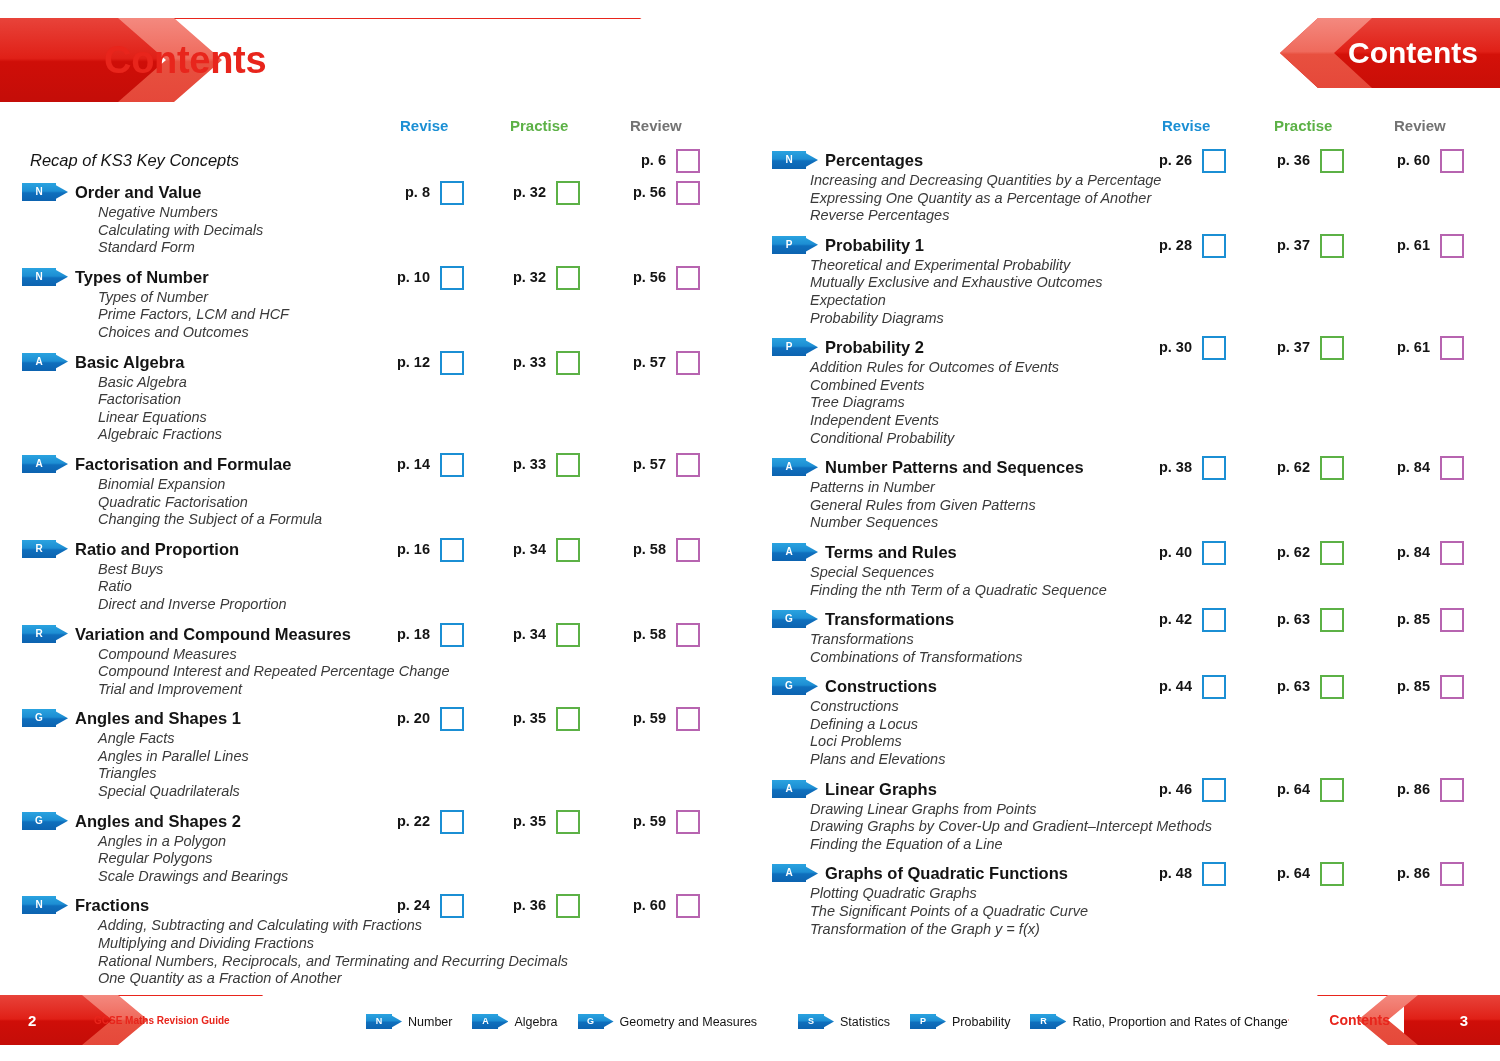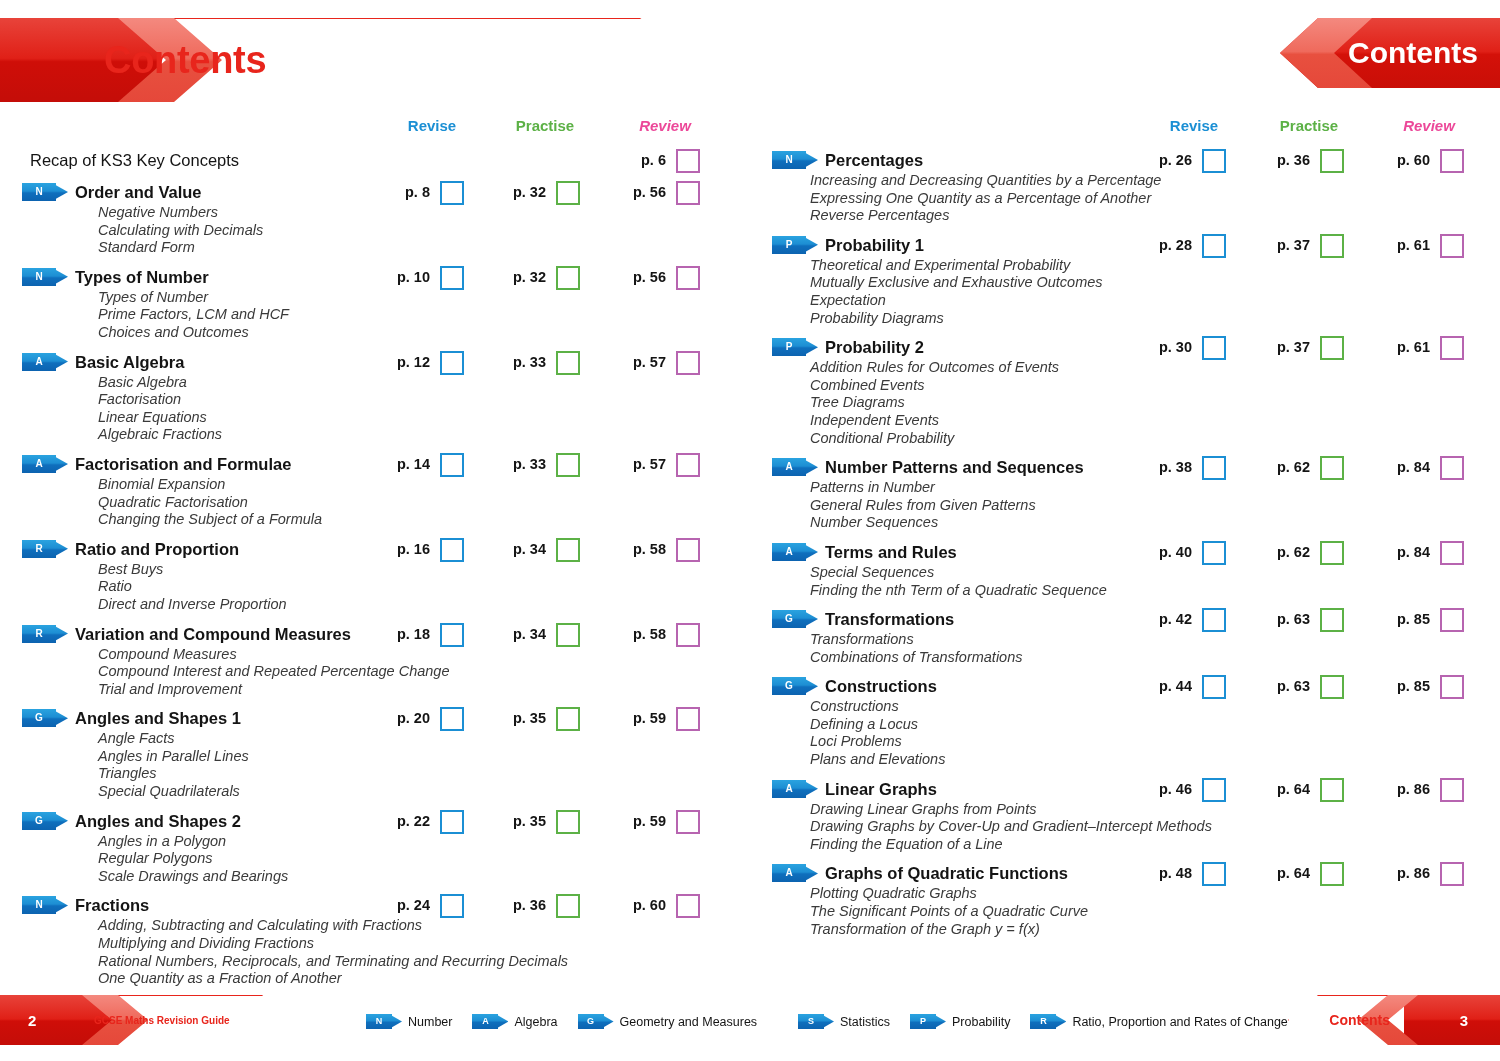--- a/index.html
+++ b/index.html
@@ -103,25 +103,25 @@
     font-weight: bold;
     color: #ffffff;
   }
 
   
   .colhead {
     position: absolute;
     top: 117px;
     font-size: 15px;
     font-weight: bold;
-    text-align: center;
+    text-align: left;
   }
   .ch-revise  { color: #1b8fd4; }
   .ch-practise{ color: #5cb146; }
-  .ch-review  { color: #ec4899; font-style: italic; }
+  .ch-review  { color: #737373; }
 
   
   .L .ch-revise   { left: 400px; width: 64px; }
   .L .ch-practise { left: 510px; width: 70px; }
   .L .ch-review   { left: 630px; width: 70px; }
   
   .R .ch-revise   { left: 412px; width: 64px; }
   .R .ch-practise { left: 524px; width: 70px; }
   .R .ch-review   { left: 644px; width: 70px; }
 
@@ -173,21 +173,21 @@
   .chapter-title {
     position: absolute;
     left: 75px;
     top: 0;
     font-size: 16.5px;
     font-weight: bold;
     color: #141414;
     line-height: 24px;
     white-space: nowrap;
   }
-  .no-badge .chapter-title { left: 30px; font-weight: normal; }
+  .no-badge .chapter-title { left: 30px; font-weight: normal; font-style: italic; }
 
   .subtopic {
     font-size: 14.5px;
     font-style: italic;
     color: #3a3a3a;
     line-height: 17.6px;
     margin-left: 98px;
     white-space: nowrap;
   }
   .R .subtopic { margin-left: 60px; }

